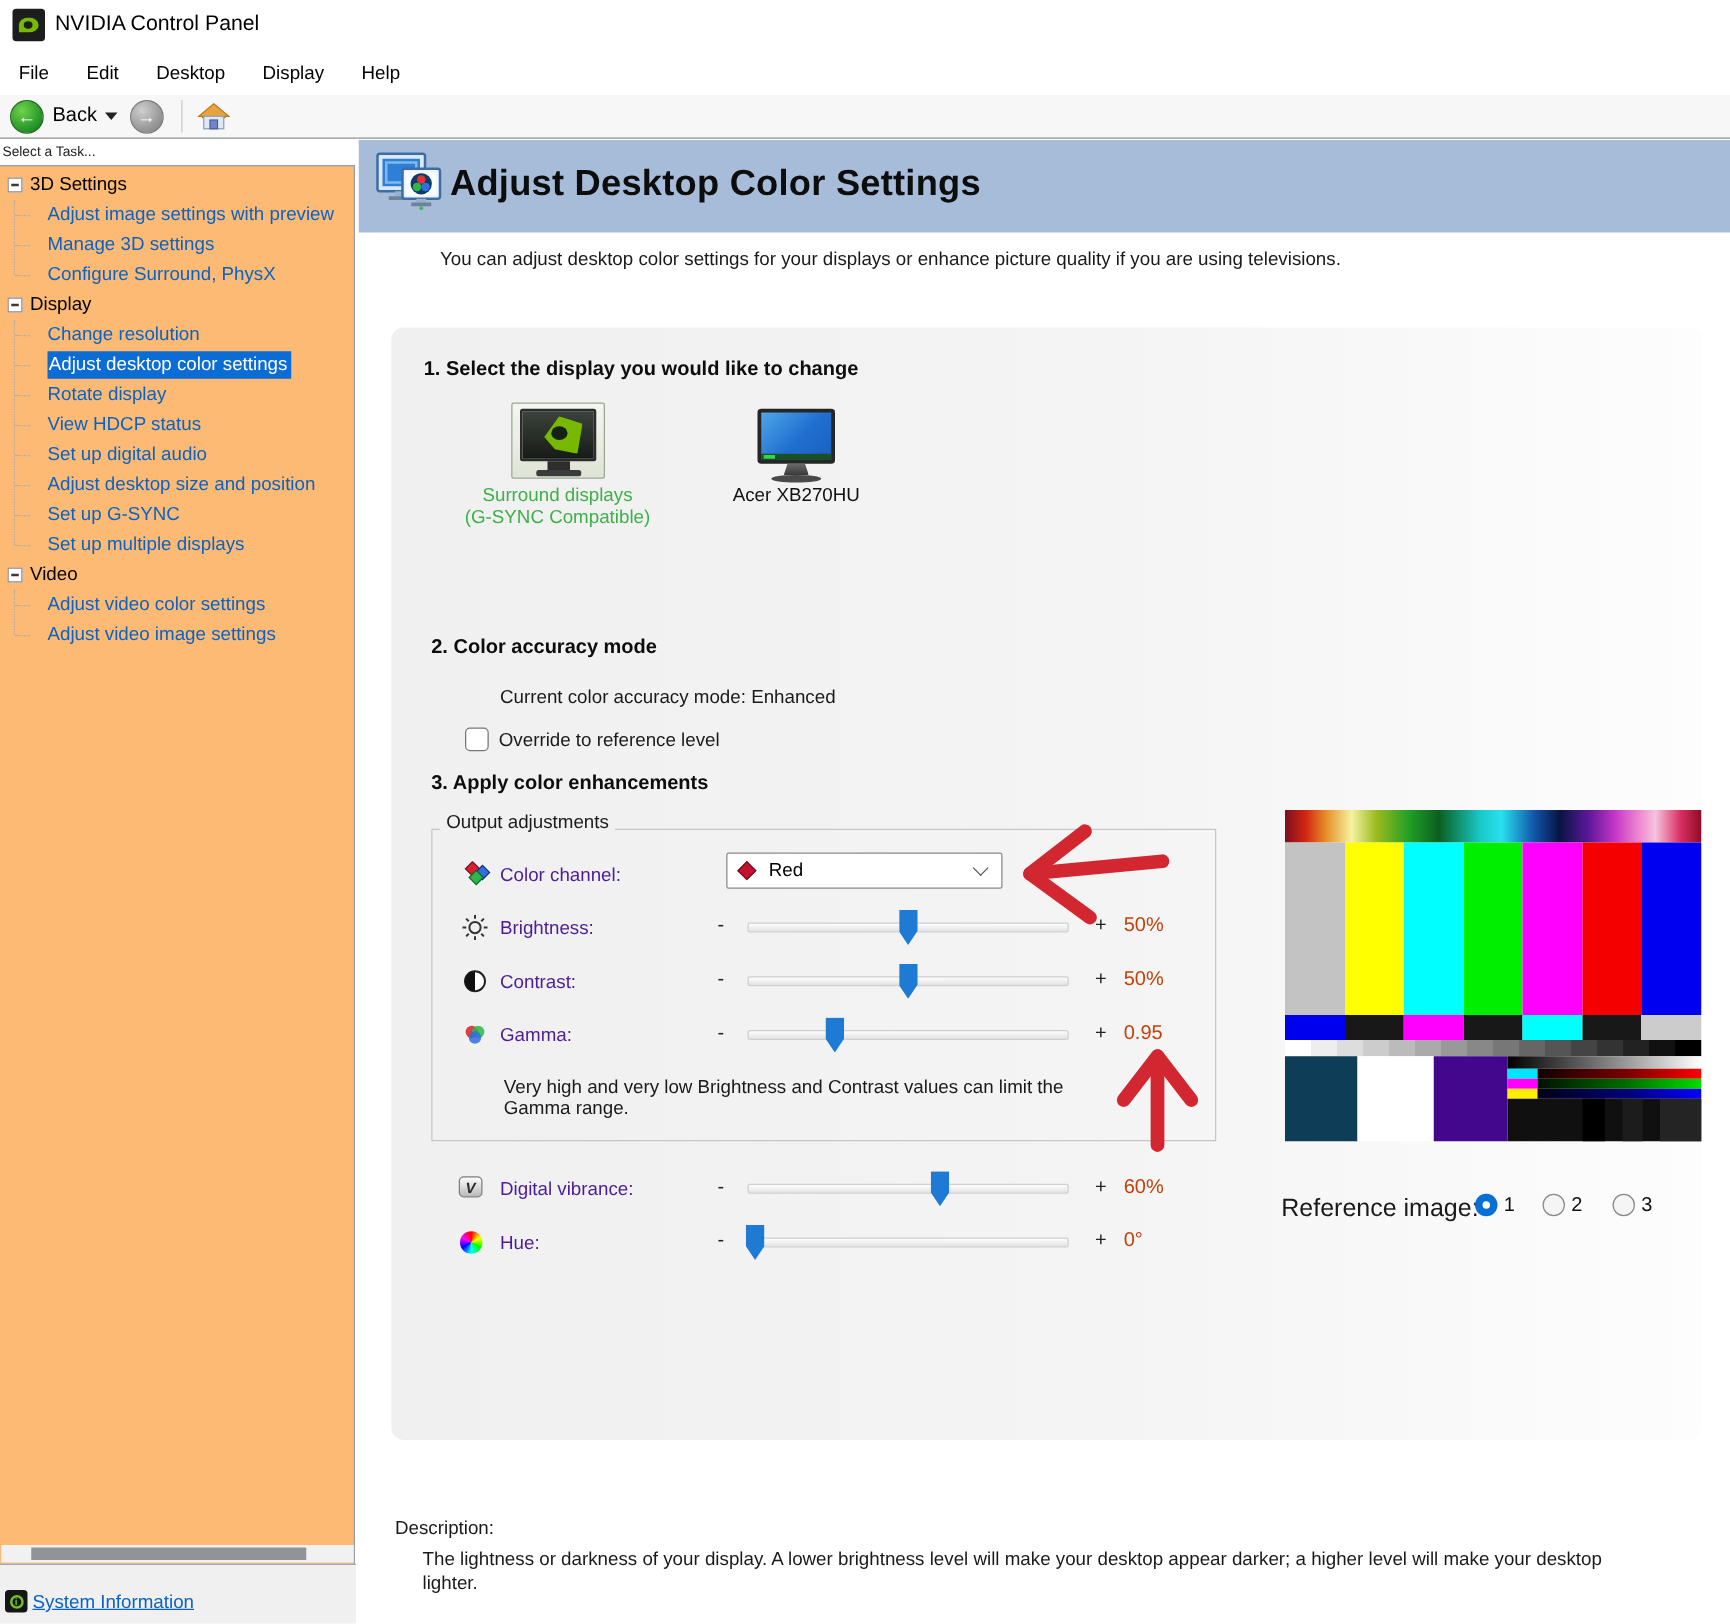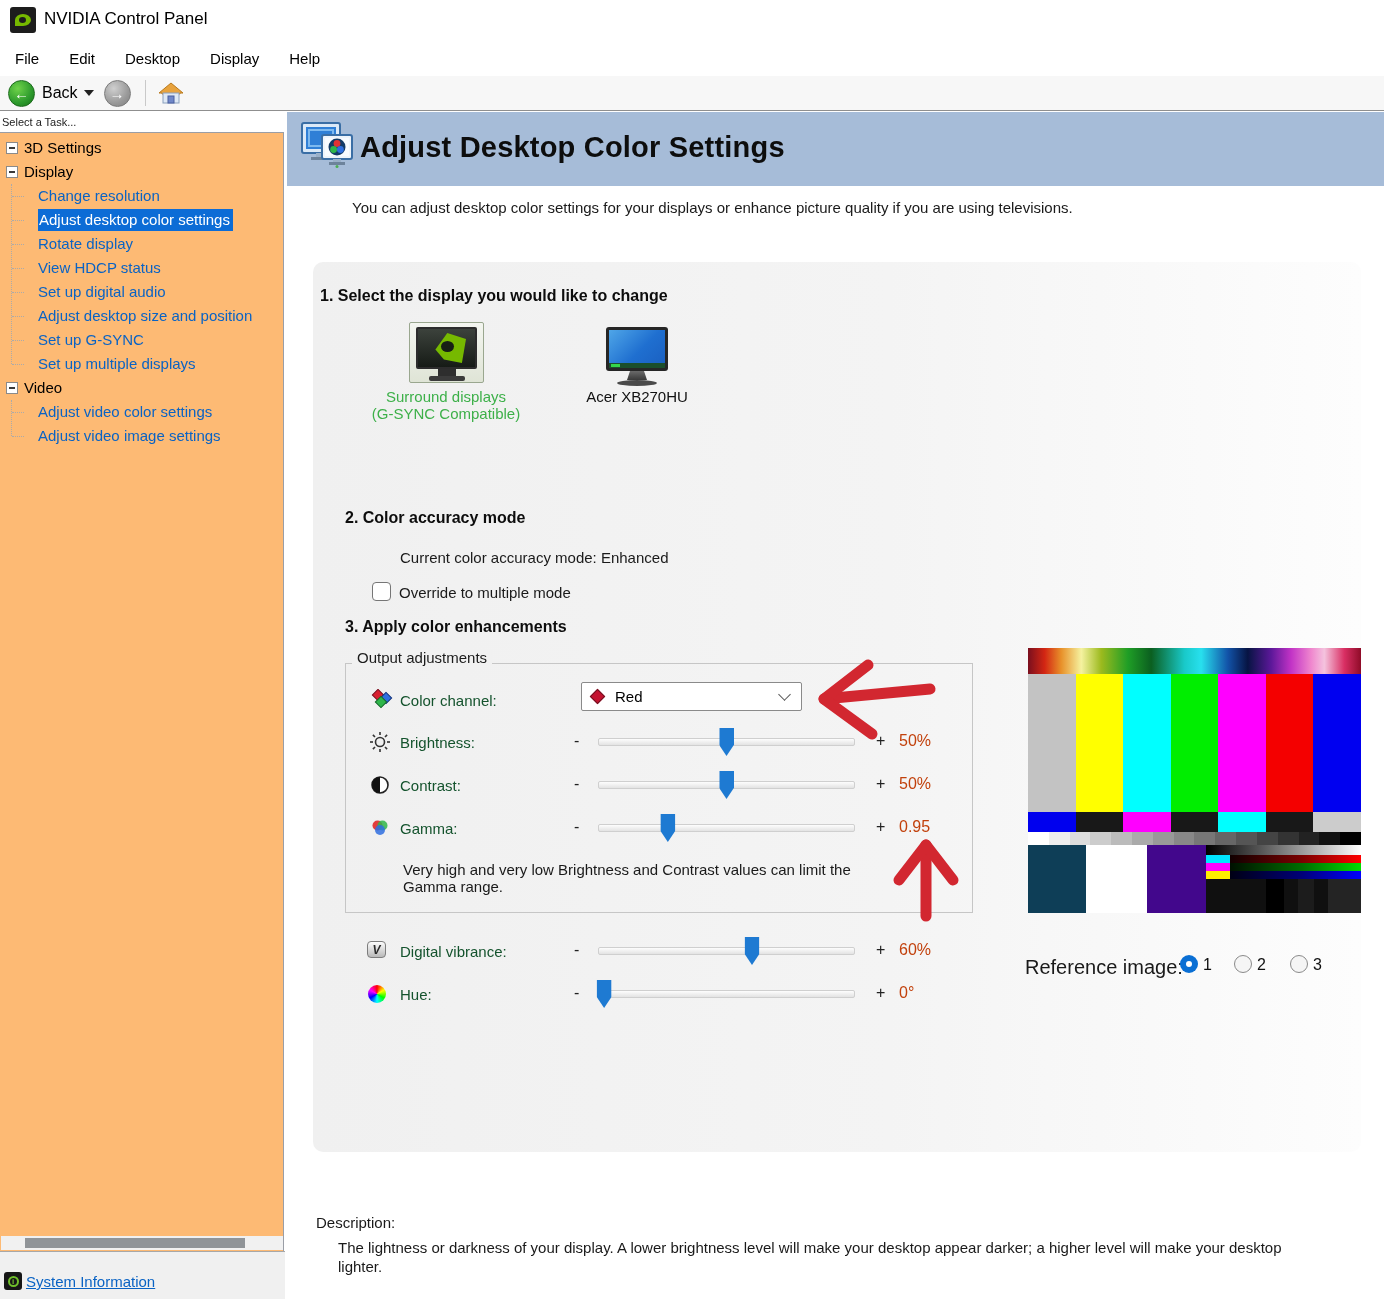--- a/index.html
+++ b/index.html
@@ -91,21 +91,21 @@
   .disp-label-green { color:#3db049; font-size:15px; text-align:center; }
   .disp-label-dark { color:#111; font-size:15px; text-align:center; }
 
   .body-text { font-size:15px; color:#1a1a1a; }
   .checkbox { left:372px; top:582px; width:19px; height:19px; border:1.5px solid #767676; border-radius:4px; background:#fff; }
 
   
   .group-box { left:345px; top:663px; width:628px; height:250px; border:1px solid #c6c6c6; }
   .group-legend { left:352px; top:649px; font-size:15px; color:#1c1c1c; background:#f1f1f1; padding:0 5px; }
 
-  .row-label { font-size:15px; color:#14532d; }
+  .row-label { font-size:15px; color:#4c1d95; }
   .combo { left:581px; top:682px; width:221px; height:29px; background:#fff; border:1px solid #8a8a8a;
            border-radius:2px; display:flex; align-items:center; }
   .combo .diamond { width:11px; height:11px; margin-left:10px; background:#c41230; border:1px solid #70101f;
                     transform:rotate(45deg); }
   .combo .combo-text { font-size:15px; margin-left:12px; color:#000; flex:1; }
   .combo .chev { width:9px; height:9px; border-right:1.5px solid #555; border-bottom:1.5px solid #555;
                  transform:rotate(45deg); margin-right:12px; margin-top:-4px; }
 
   .slider-track { width:257px; height:8px; background:linear-gradient(#fdfdfd,#e3e3e3); border:1px solid #cfcfcf;
                   border-radius:2px; position:absolute; }
@@ -179,20 +179,25 @@
 </div>
 
 <div class="abs task-label">Select a Task...</div>
 
 <div class="abs tree-panel">
   <ul>
     <li class="tree-cat">
       <span class="expander"></span>
       <span>3D Settings</span>
     </li>
+    <ul class="tree-children">
+      <li class="tree-child"><span>Adjust image settings with preview</span></li>
+      <li class="tree-child"><span>Manage 3D settings</span></li>
+      <li class="tree-child"><span>Configure Surround, PhysX</span></li>
+    </ul>
     <li class="tree-cat">
       <span class="expander"></span>
       <span>Display</span>
     </li>
     <ul class="tree-children">
       <li class="tree-child"><span>Change resolution</span></li>
       <li class="tree-child"><span class="sel">Adjust desktop color settings</span></li>
       <li class="tree-child"><span>Rotate display</span></li>
       <li class="tree-child"><span>View HDCP status</span></li>
       <li class="tree-child"><span>Set up digital audio</span></li>
@@ -239,21 +244,21 @@
     <rect x="33" y="40" width="8" height="3" fill="#9ab0c8"></rect>
     <rect x="29" y="43" width="16" height="3" fill="#6d839b"></rect>
     <circle cx="37" cy="47.5" r="1.5" fill="#4caf50"></circle>
   </svg>
 </div>
 <div class="abs page-title">Adjust Desktop Color Settings</div>
 <div class="abs intro">You can adjust desktop color settings for your displays or enhance picture quality if you are using televisions.</div>
 
 <div class="abs content-panel"></div>
 
-<div class="abs sec-heading" style="left:320px; top:287px;">1. Select the display you would like to change</div>
+<div class="abs sec-heading" style="left:339px; top:287px;">1. Select the display you would like to change</div>
 
 <div class="abs disp-sel-box"></div>
 <div class="monitor-dark">
     <div class="nv-swoosh"></div>
   </div>
 <div class="monitor-stand1"></div>
 <div class="monitor-base1"></div>
 <div class="abs disp-label-green" style="left:366px; top:388px; width:160px;">
   <div>Surround displays</div>
   <div>(G-SYNC Compatible)</div>
@@ -266,21 +271,21 @@
   </div>
 <div class="monitor-stand2"></div>
 <div class="monitor-base2"></div>
 <div class="abs disp-label-dark" style="left:557px; top:388px; width:160px;">
   <div>Acer XB270HU</div>
 </div>
 
 <div class="abs sec-heading" style="left:345px; top:509px;">2. Color accuracy mode</div>
 <div class="abs body-text" style="left:400px; top:549px;">Current color accuracy mode: Enhanced</div>
 <div class="abs checkbox"></div>
-<div class="abs body-text" style="left:399px; top:584px;">Override to multiple mode</div>
+<div class="abs body-text" style="left:399px; top:584px;">Override to reference level</div>
 
 <div class="abs sec-heading" style="left:345px; top:618px;">3. Apply color enhancements</div>
 <div class="abs group-box"></div>
 <div class="abs group-legend">Output adjustments</div>
 
 <div class="icon-cell" style="left:371px; top:689px;">
   <svg width="22" height="22" viewBox="0 0 22 22">
     <rect x="3" y="2" width="8" height="8" fill="#d82030" stroke="#7a1020" transform="rotate(45 7 6)"></rect>
     <rect x="11" y="5" width="8" height="8" fill="#2f6fe0" stroke="#14337a" transform="rotate(45 15 9)"></rect>
     <rect x="6" y="9" width="8" height="8" fill="#2fb64a" stroke="#14662a" transform="rotate(45 10 13)"></rect>

